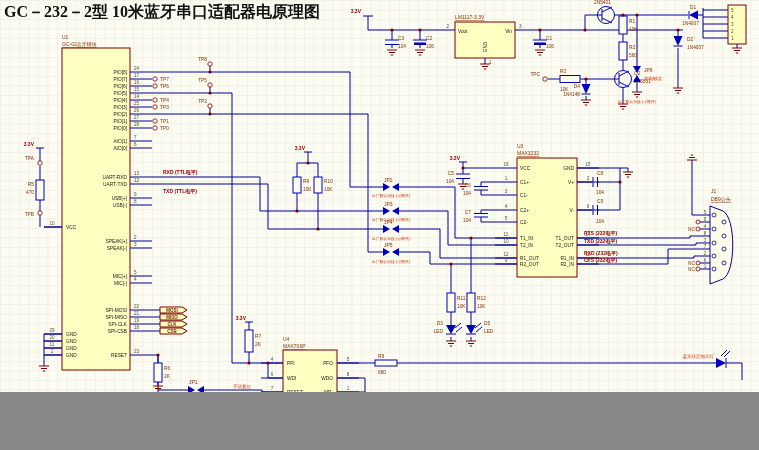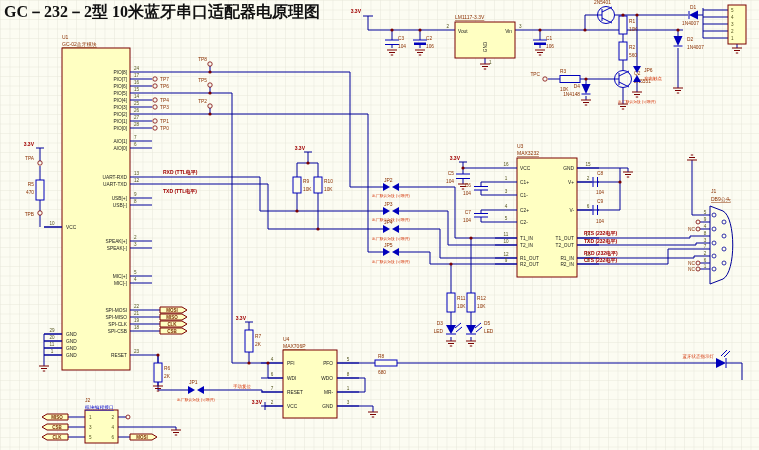--- a/index.html
+++ b/index.html
@@ -1,16 +1,16 @@
 <!DOCTYPE html>
 <html><head>
 <meta charset="utf-8">
 <style>
   html,body{margin:0;padding:0;background:#888;}
-  #stage{width:759px;height:450px;position:relative;background:#fcfcf2;overflow:hidden;}
+  #stage{width:759px;height:392px;position:relative;background:#fcfcf2;overflow:hidden;}
   svg{display:block;}
   svg text{font-family:"Liberation Sans",sans-serif;}
   .w{stroke:#000099;stroke-width:1;fill:none}
   .cmp{stroke:#7a0000;stroke-width:1;fill:#ffffc2}
   .rbox{stroke:#0000bb;stroke-width:1;fill:#fdfdee}
   .blue{stroke:#0000bb;stroke-width:1;fill:none}
   .bluef{fill:#0000bb;stroke:none}
   .gndp{stroke:#7a0000;stroke-width:1;fill:none}
   .dot{fill:#7a0000}
   .oc{stroke:#7a0000;stroke-width:0.8;fill:none}

